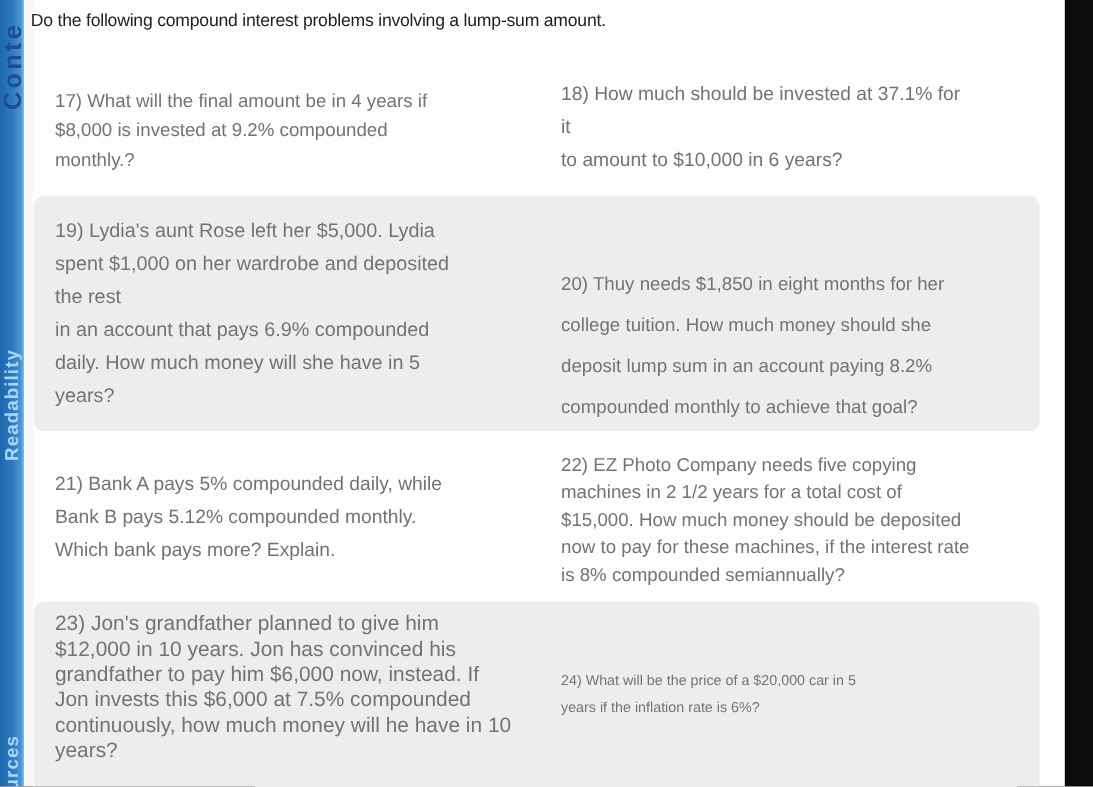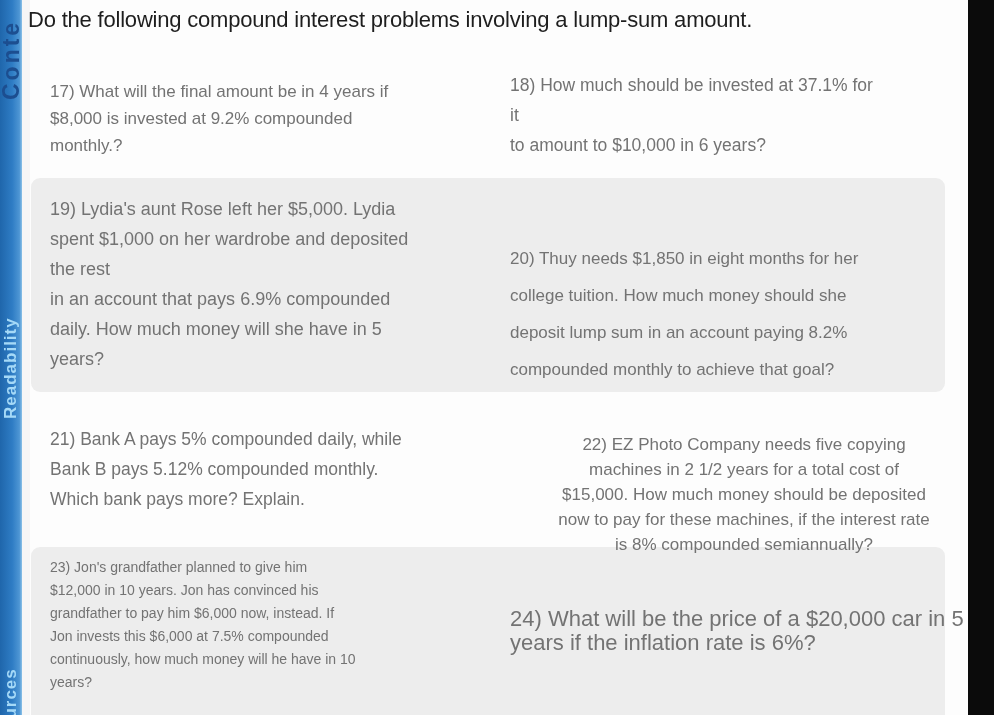--- a/index.html
+++ b/index.html
@@ -38,41 +38,41 @@
     position:absolute;right:0;top:0;width:26px;height:715px;
     background:#0b0b0b;
   }
   
   .content{
     position:absolute;left:30px;top:0;width:938px;height:715px;
     background:#fdfdfd;
   }
   .heading{
     position:absolute;left:-2px;top:8px;width:900px;
-    font-size:22px;line-height:24px;letter-spacing:-0.2px;
+    font-size:16px;line-height:24px;letter-spacing:-0.2px;
     color:#1e1e1e;
   }
   .band{
     position:absolute;left:1px;width:914px;
     background:#ededed;border-radius:9px;
   }
   .band-2{top:178px;height:214px;}
   .band-4{top:547px;height:175px;border-radius:9px 9px 0 0;}
   .problem{
     position:absolute;color:#737373;white-space:pre-line;
   }
   
   .pos-17{left:20px;top:78px;width:435px;font-size:17px;line-height:27px;}
   .pos-18{left:480px;top:70px;width:462px;font-size:17.5px;line-height:30px;}
   .pos-19{left:20px;top:194px;width:435px;font-size:18px;line-height:30px;}
   .pos-20{left:480px;top:240px;width:462px;font-size:17px;line-height:37px;}
   .pos-21{left:20px;top:424px;width:435px;font-size:17.5px;line-height:30px;}
-  .pos-22{left:480px;top:432px;width:468px;font-size:17px;line-height:25px;text-align:center;}
-  .pos-23{left:20px;top:556px;width:440px;font-size:14px;line-height:23px;}
-  .pos-24{left:480px;top:607px;width:462px;font-size:22px;line-height:24px;}
+  .pos-22{left:480px;top:410px;width:468px;font-size:17px;line-height:25px;}
+  .pos-23{left:20px;top:556px;width:440px;font-size:19px;line-height:23px;}
+  .pos-24{left:480px;top:607px;width:462px;font-size:13px;line-height:24px;}
 </style>
 </head>
 <body>
 
 <div class="app">
 
   <div class="sidebar">
     <div class="v-label tab-dark tab-contents">Conte</div>
     <div class="v-label tab-light tab-readability">Readability</div>
     <div class="v-label tab-light tab-resources">ources</div>

